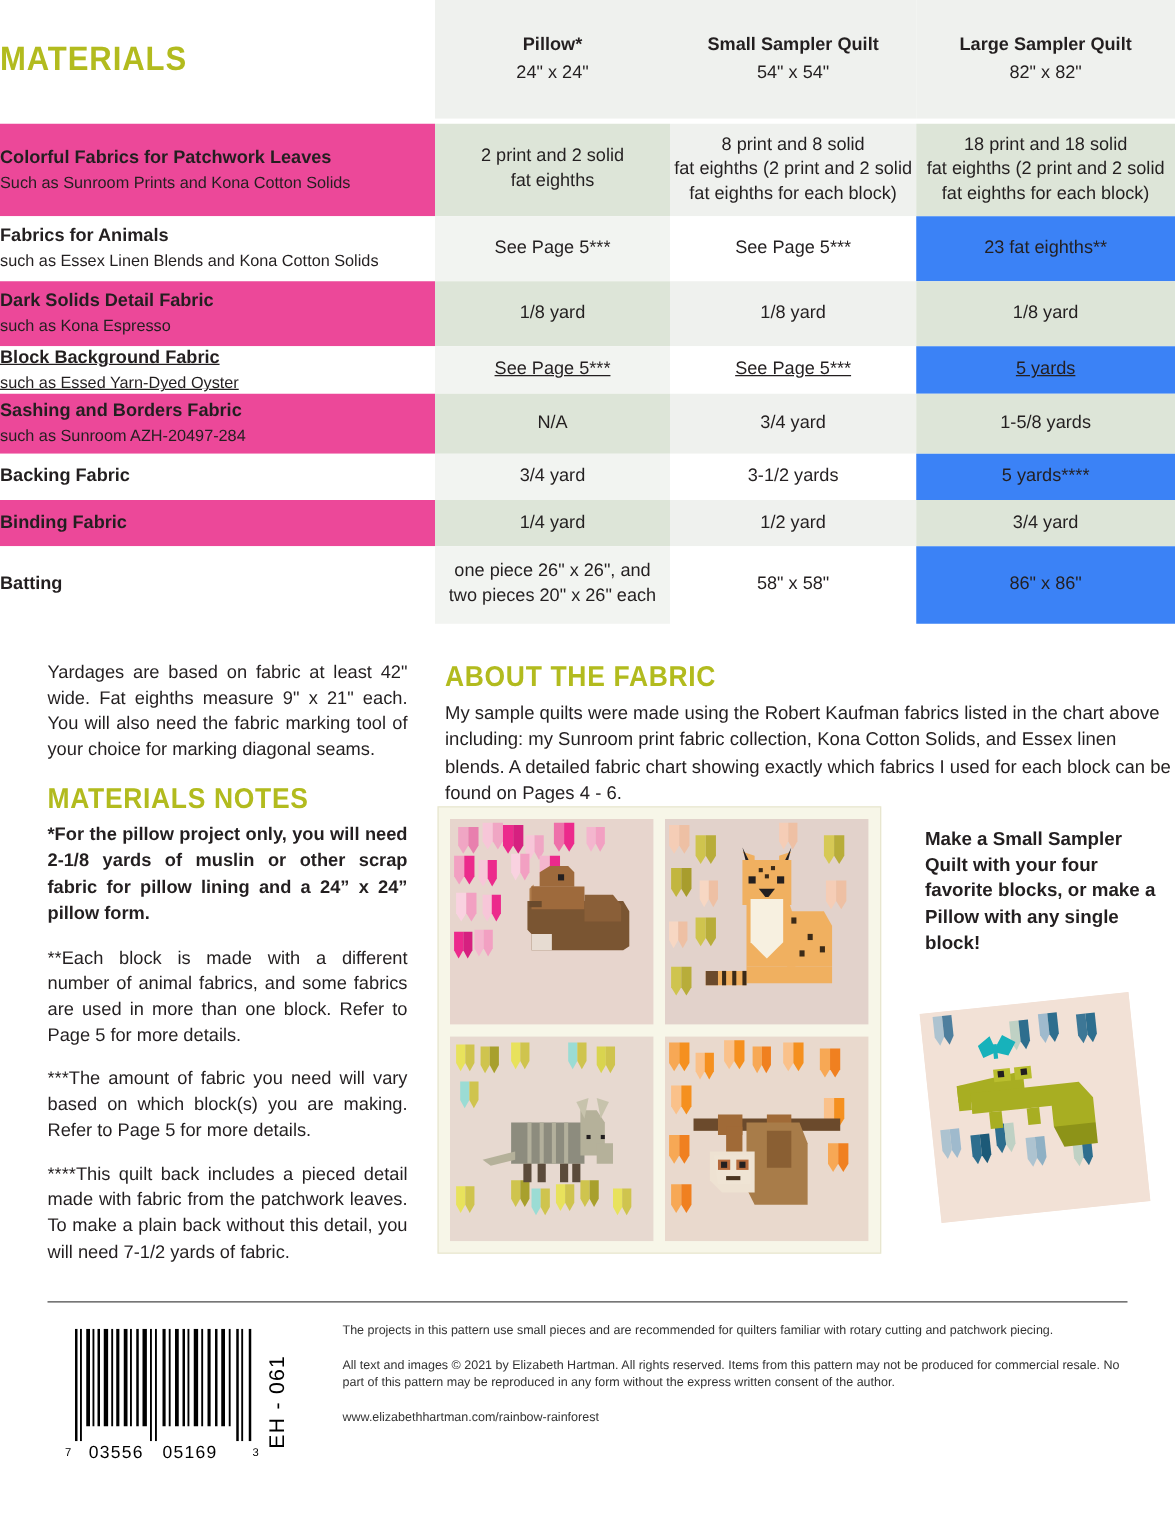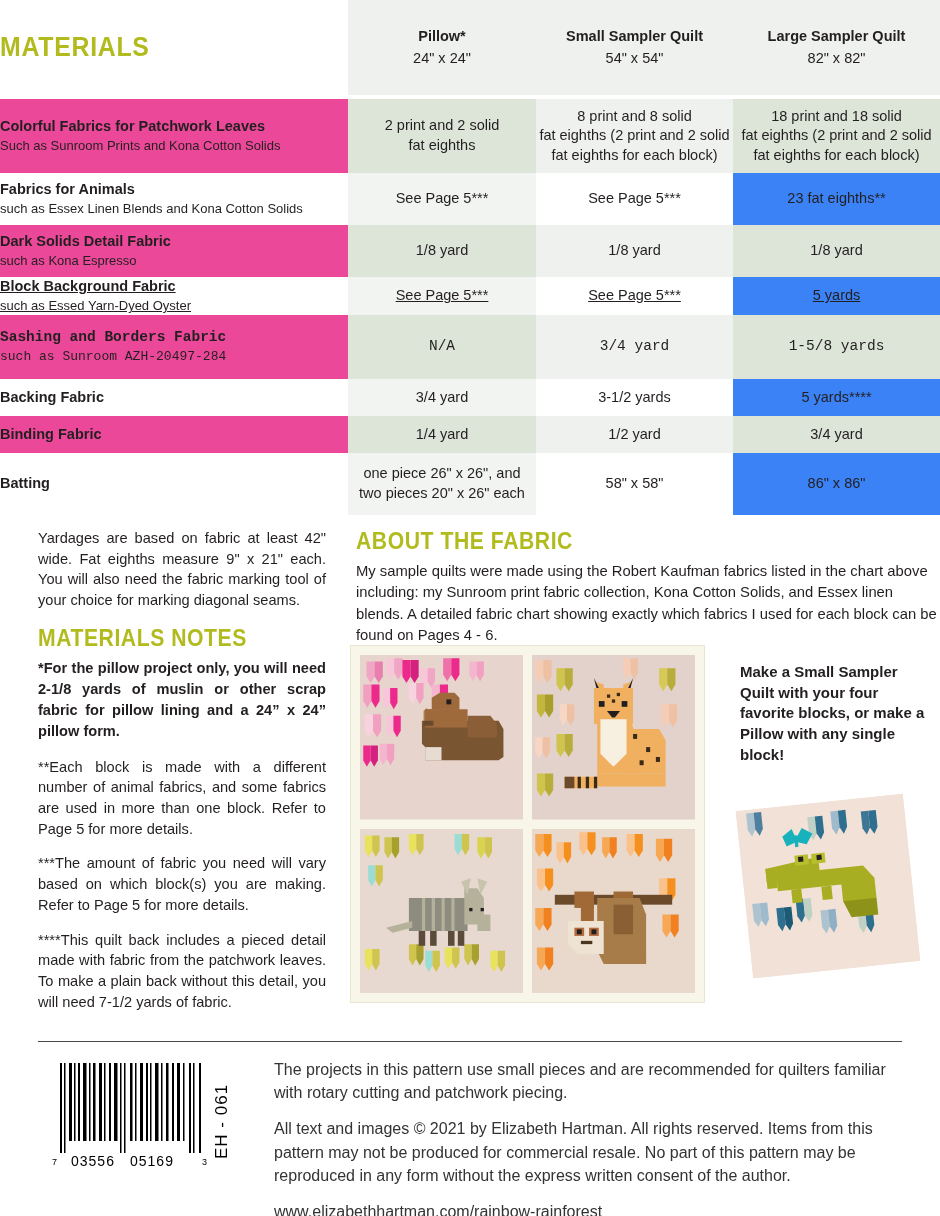--- a/index.html
+++ b/index.html
@@ -133,21 +133,21 @@
   .bc-d-m2{position:absolute;left:78px;top:0;letter-spacing:1px;}
   .bc-d-r{position:absolute;left:150px;top:4px;font-size:9px;}
   .bc-code{
     position:absolute;left:212px;top:1063px;
     font-size:17px;color:#000;
     writing-mode:vertical-rl;transform:rotate(180deg);
     letter-spacing:1px;
     height:96px;
   }
   .foot-col{position:absolute;left:274px;top:1058px;width:630px;}
-  .foot-p{font-size:16px;line-height:1.45;margin:0 0 13px 0;color:#333;}
+  .foot-p{font-size:10px;line-height:1.45;margin:0 0 13px 0;color:#333;}
 </style>
 </head>
 <body>
 
 <table class="mat-table">
   <colgroup>
       <col class="c0">
       <col class="c1">
       <col class="c2">
       <col class="c3">
@@ -205,21 +205,21 @@
     <tr class="band-b" style="height:38px;text-decoration:underline;">
       <td class="lbl">
         <span class="t">Block Background Fabric</span>
         <span class="s">such as Essed Yarn-Dyed Oyster</span>
       </td>
       <td class="val v1">See Page 5***</td>
       <td class="val v2">See Page 5***</td>
       <td class="val v3">5 yards</td>
     </tr>
 
-    <tr class="band-a" style="height:64px;font-family:Liberation Mono, monospace;">
+    <tr class="band-a" style="height:48px;">
       <td class="lbl">
         <span class="t">Sashing and Borders Fabric</span>
         <span class="s">such as Sunroom AZH-20497-284</span>
       </td>
       <td class="val v1">N/A</td>
       <td class="val v2">3/4 yard</td>
       <td class="val v3">1-5/8 yards</td>
     </tr>
 
     <tr class="band-b" style="height:37px;">

